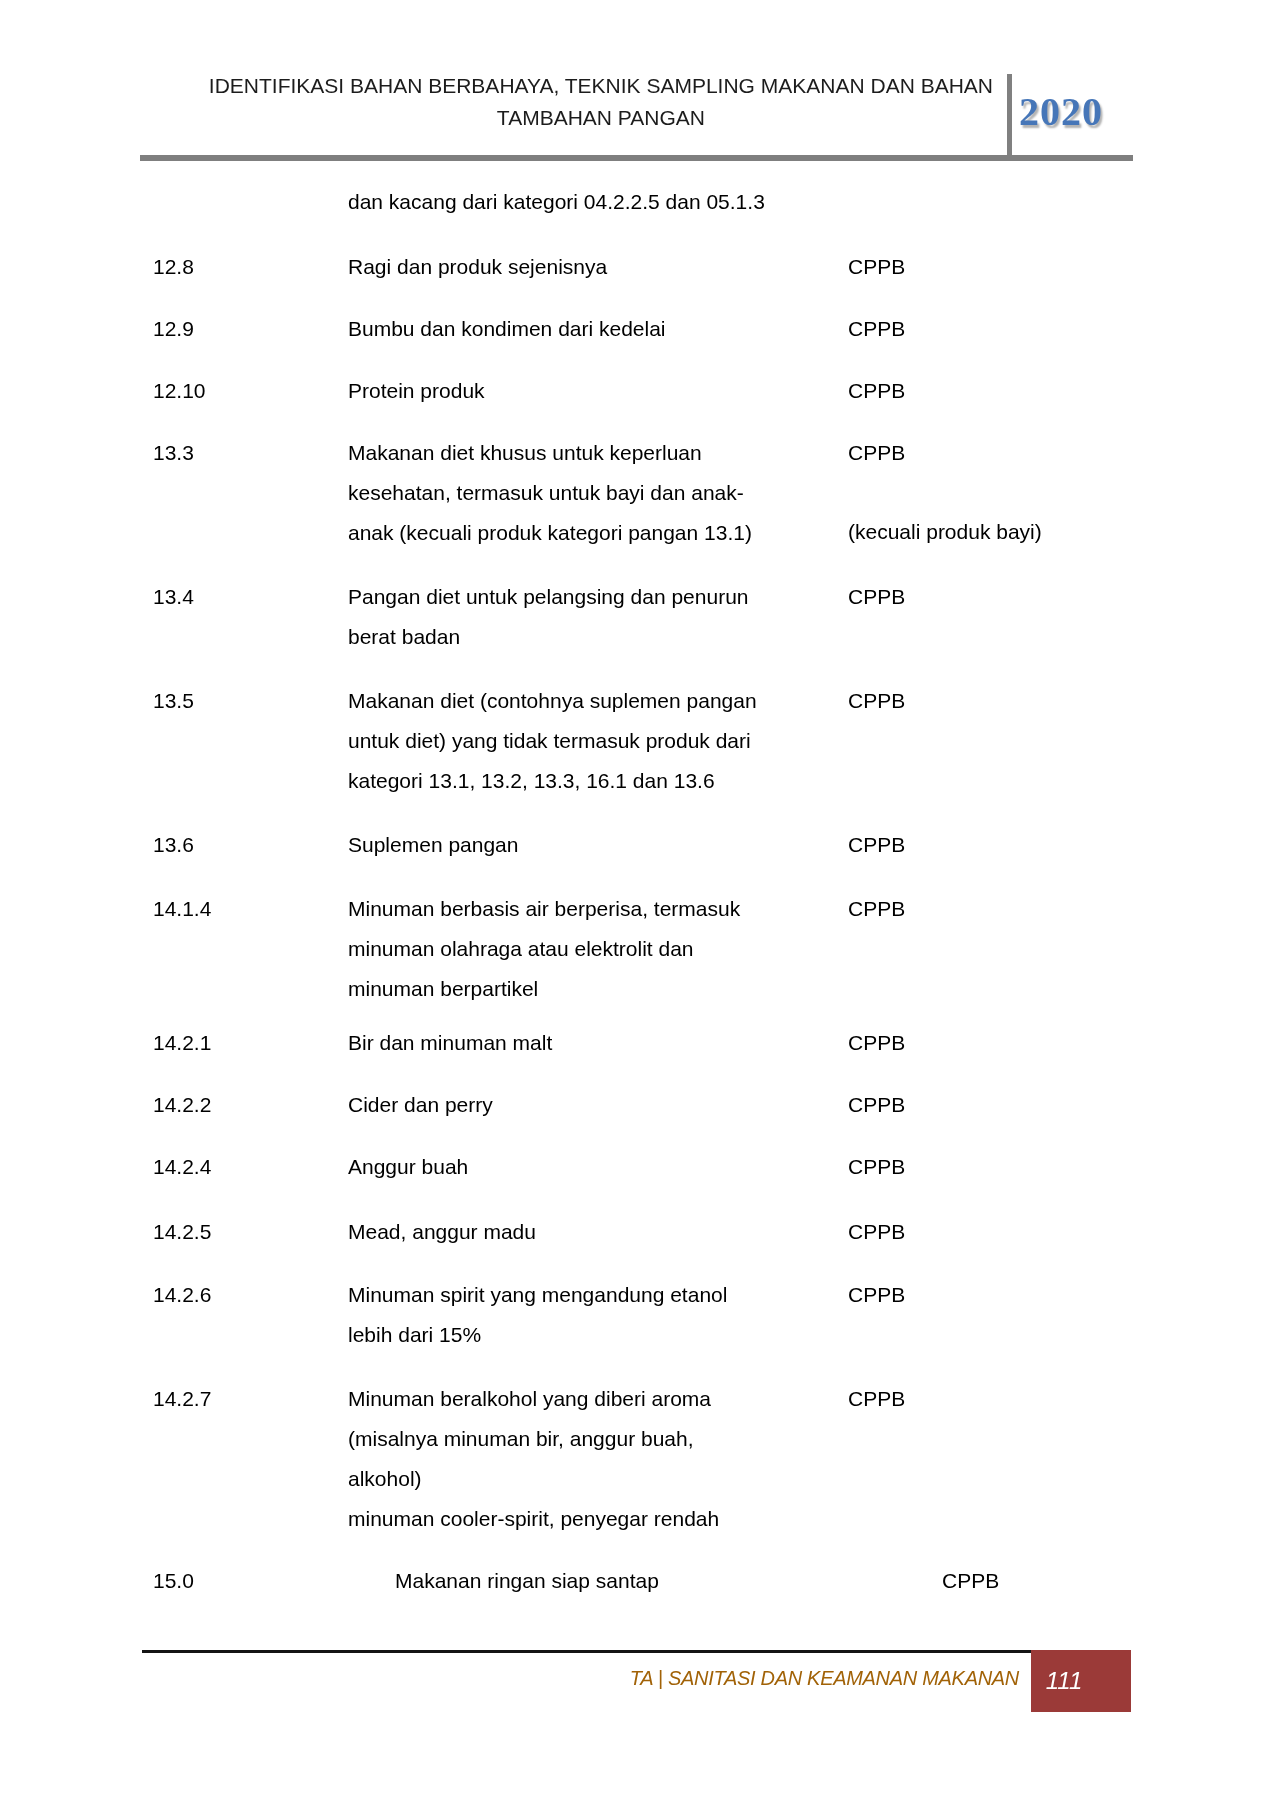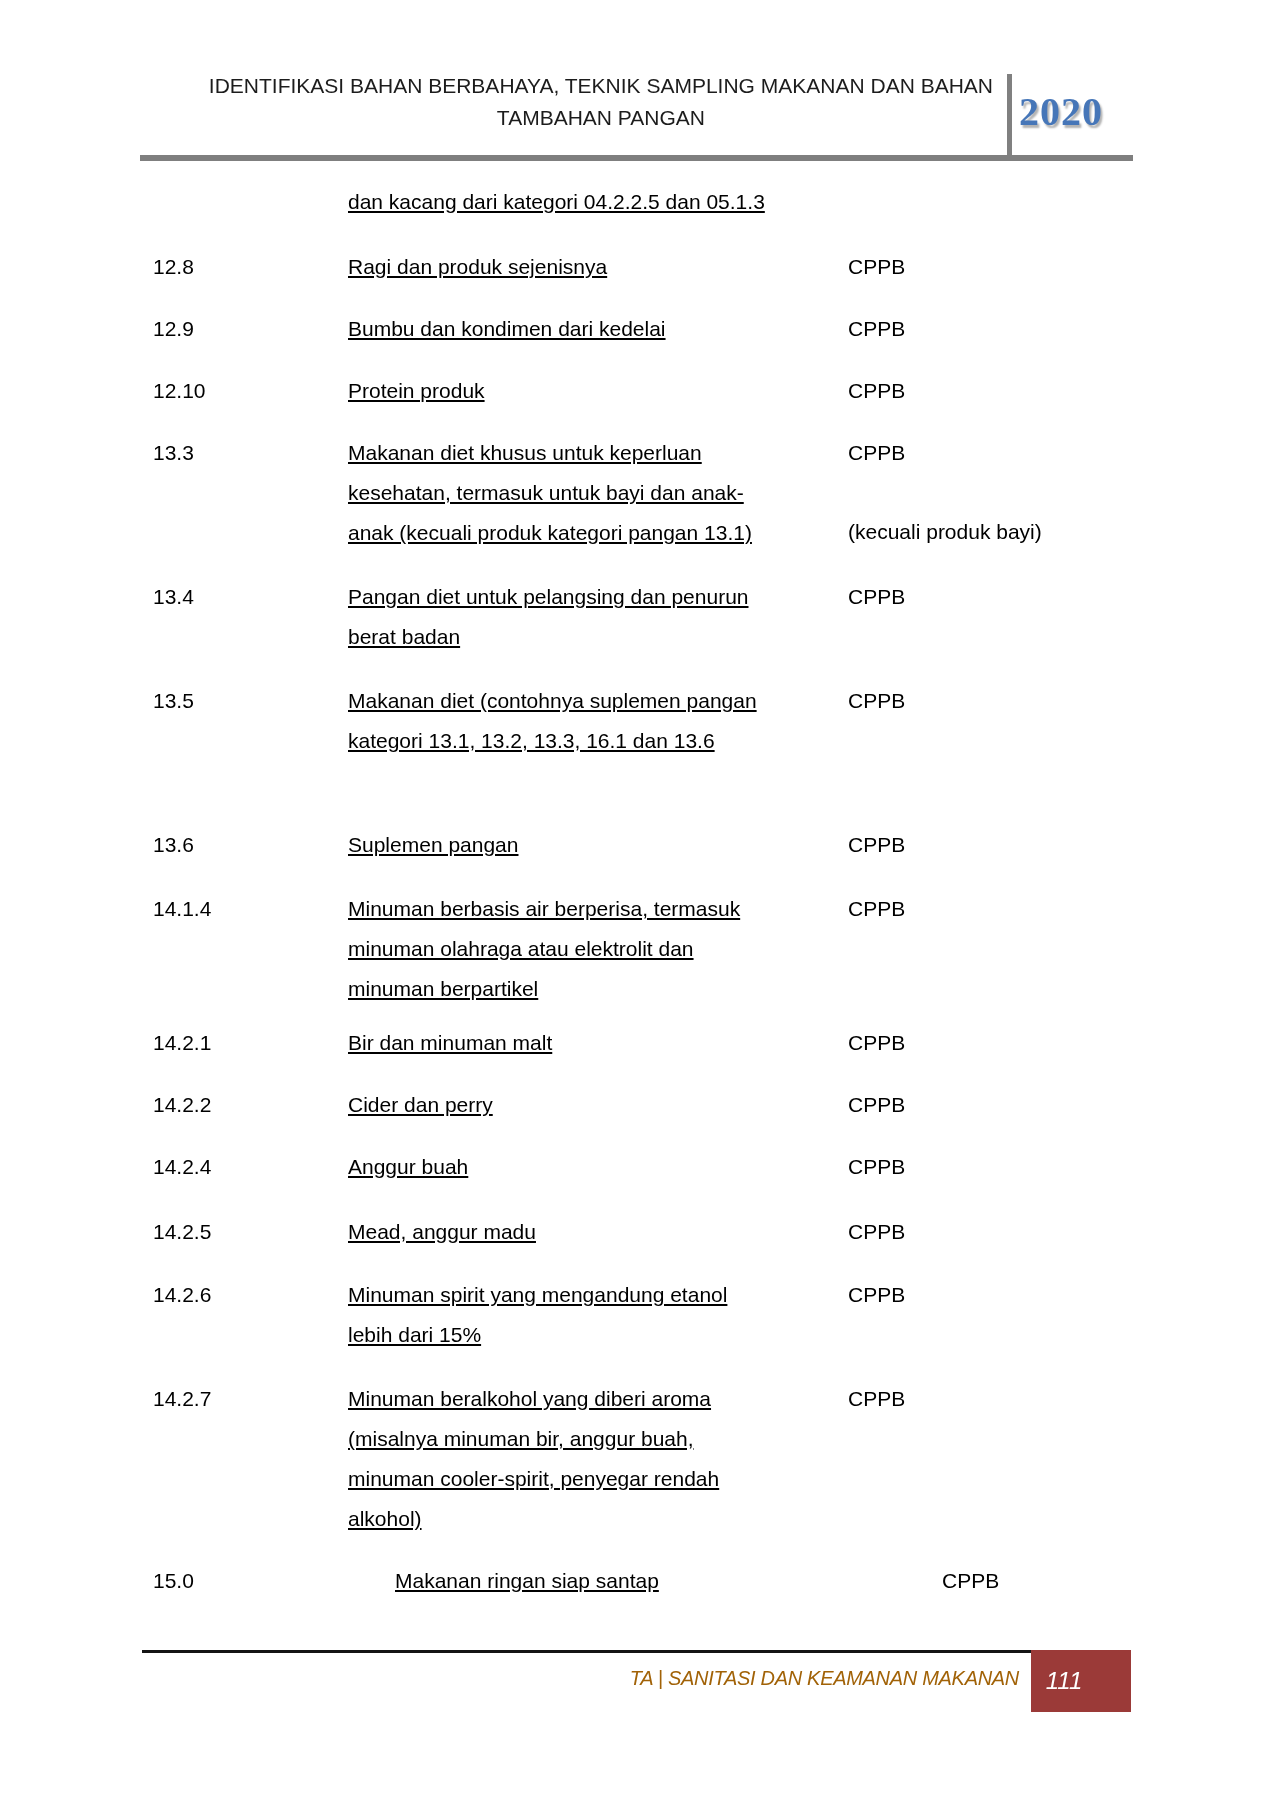--- a/index.html
+++ b/index.html
@@ -25,21 +25,21 @@
     color:#4676B8;
     text-shadow:2px 3px 2px #b3b3b3;
   }
   .top-rule { position:absolute; left:140px; top:155px; width:993px; height:6px; background:#7f7f7f; }
 
   
   .row { position:absolute; left:153px; width:1015px; display:flex; font-size:21px; line-height:40px; }
   .cell-code  { width:195px; flex:none; }
   .cell-desc  { width:500px; flex:none; }
   .cell-value { flex:1; }
-  .desc-line { line-height:40px;text-decoration:underline; }
+  .desc-line { line-height:40px; }
   .value-note { margin-top:39px; line-height:40px; }
 
   
   .footer-line { position:absolute; left:142px; top:1650px; width:889px; height:3px; background:#141414; }
   .footer-text {
     position:absolute; right:254px; top:1662px;
     font-style:italic; font-size:20px; letter-spacing:-0.3px; line-height:32px;
     color:#a16207; white-space:nowrap;
   }
   .page-num-box {
@@ -119,20 +119,21 @@
           <div class="desc-line">berat badan</div>
         </div>
         <div class="cell-value">
           <div>CPPB</div>
         </div>
       </div>
       <div class="row" style="top: 681px;">
         <div class="cell-code">13.5</div>
         <div class="cell-desc">
           <div class="desc-line">Makanan diet (contohnya suplemen pangan</div>
+          <div class="desc-line">untuk diet) yang tidak termasuk produk dari</div>
           <div class="desc-line">kategori 13.1, 13.2, 13.3, 16.1 dan 13.6</div>
         </div>
         <div class="cell-value">
           <div>CPPB</div>
         </div>
       </div>
       <div class="row" style="top: 825px;">
         <div class="cell-code">13.6</div>
         <div class="cell-desc">
           <div class="desc-line">Suplemen pangan</div>
@@ -196,22 +197,22 @@
         </div>
         <div class="cell-value">
           <div>CPPB</div>
         </div>
       </div>
       <div class="row" style="top: 1379px;">
         <div class="cell-code">14.2.7</div>
         <div class="cell-desc">
           <div class="desc-line">Minuman beralkohol yang diberi aroma</div>
           <div class="desc-line">(misalnya minuman bir, anggur buah,</div>
+          <div class="desc-line">alkohol)</div>
           <div class="desc-line">minuman cooler-spirit, penyegar rendah</div>
-          <div class="desc-line">alkohol)</div>
         </div>
         <div class="cell-value">
           <div>CPPB</div>
         </div>
       </div>
       <div class="row" style="top: 1561px; gap: 47px;">
         <div class="cell-code">15.0</div>
         <div class="cell-desc">
           <div class="desc-line">Makanan ringan siap santap</div>
         </div>

